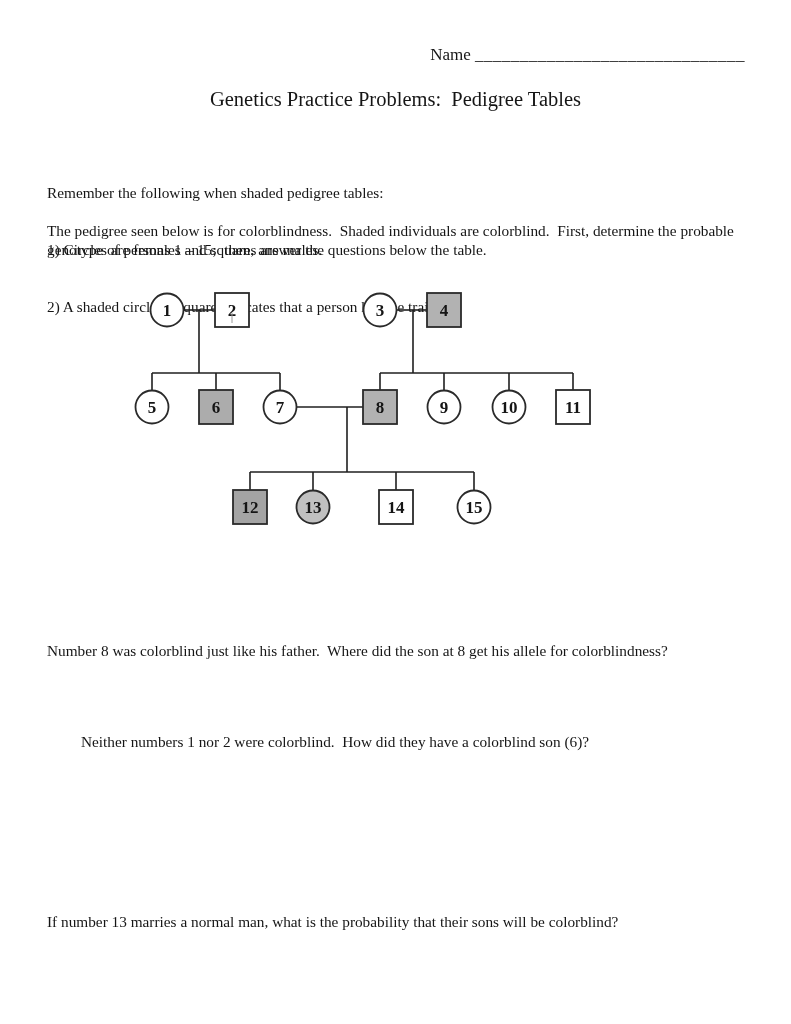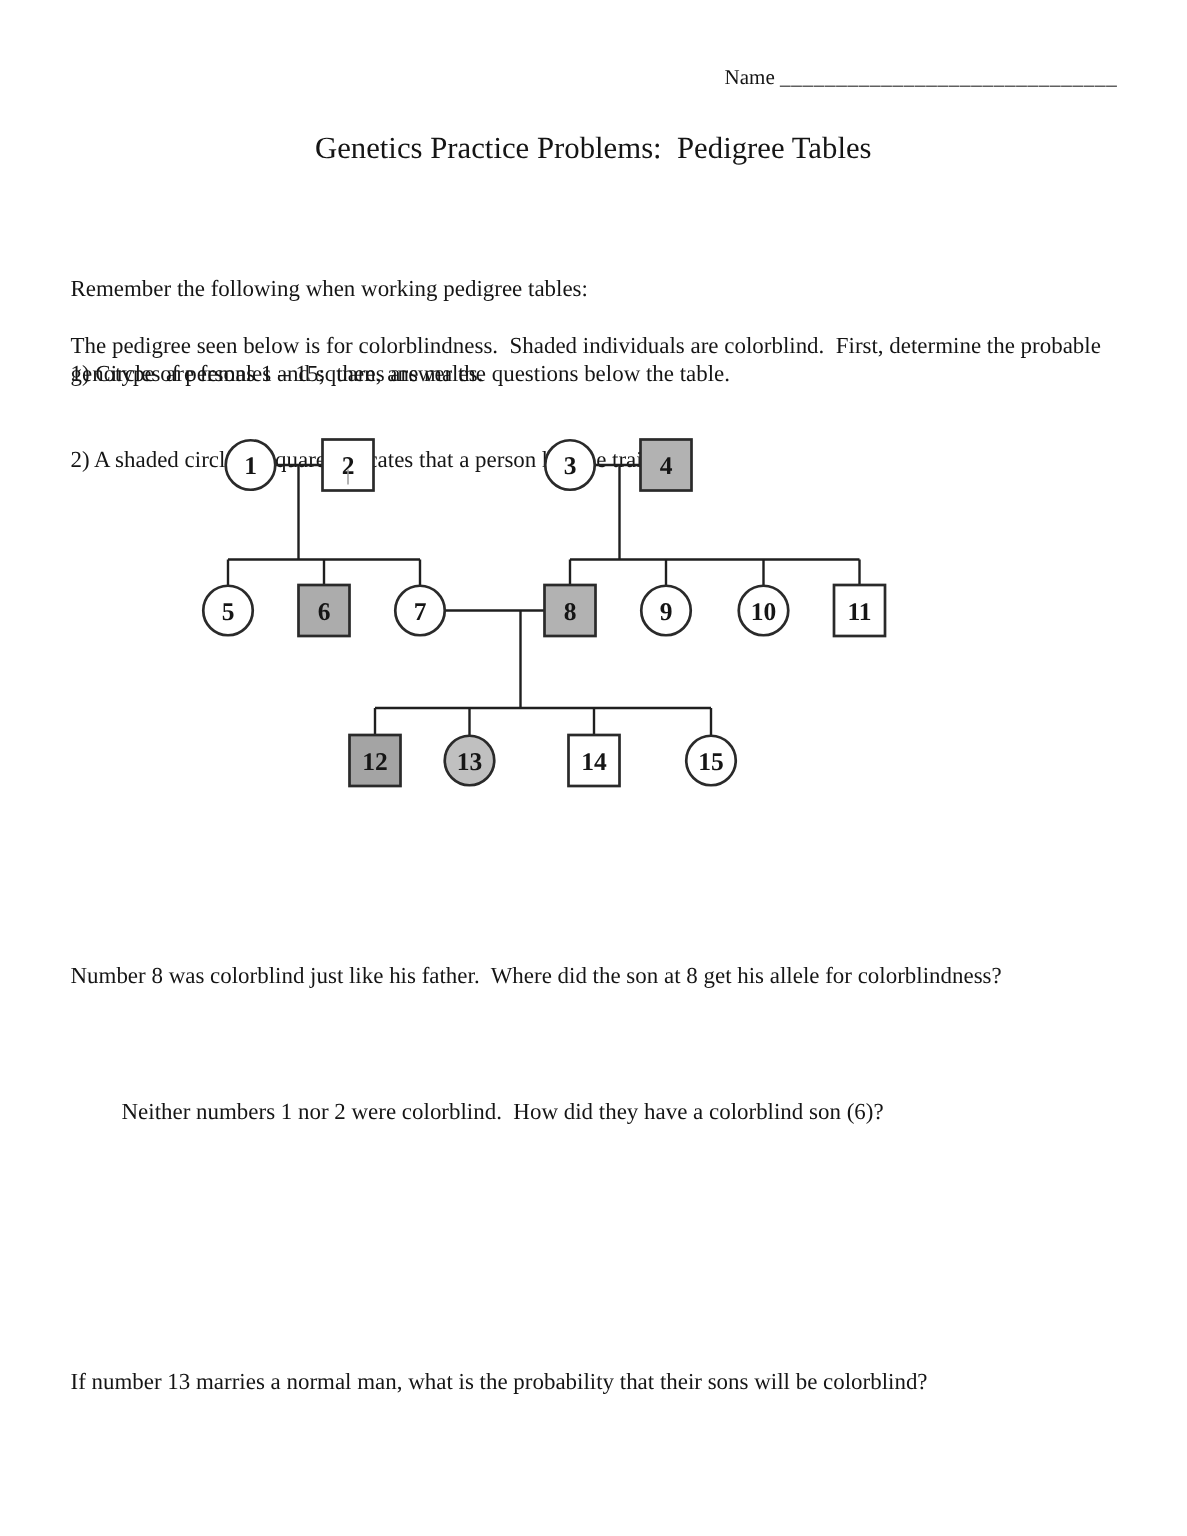--- a/index.html
+++ b/index.html
@@ -11,21 +11,21 @@
     font-family: "Liberation Serif", serif;
     color: #151515;
     overflow: hidden;
   }
   .name-row {
     position: absolute;
     top: 45px;
     left: 0;
     right: 46px;
     text-align: right;
-    font-size: 14px;
+    font-size: 17px;
     white-space: pre;
   }
   .name-row .blank { letter-spacing: 0.5px; }
   .page-title {
     position: absolute;
     top: 88px;
     left: 0;
     width: 100%;
     margin: 0;
     text-align: center;
@@ -79,21 +79,21 @@
 </head>
 <body>
 
 <div class="page">
 
   <div class="name-row"><span>Name </span><span class="blank">______________________________</span></div>
 
   <h1 class="page-title">Genetics Practice Problems:  Pedigree Tables</h1>
 
   <div class="instructions">
-    <div>Remember the following when working pedigree tables:</div>
+    <div>Remember the following when shaded pedigree tables:</div>
     <div>1) Circles are females and squares are males.</div>
     <div>2) A shaded circle or square indicates that a person has the trait.</div>
   </div>
 
   <div class="task-paragraph">The pedigree seen below is for colorblindness.  Shaded individuals are colorblind.  First, determine the probable genotype of persons 1 – 15;  then, answer the questions below the table.</div>
 
   <svg class="pedigree-svg" width="520" height="250" viewBox="0 0 520 250">
 
     <g stroke="#1f1f1f" stroke-width="1.6">
 

